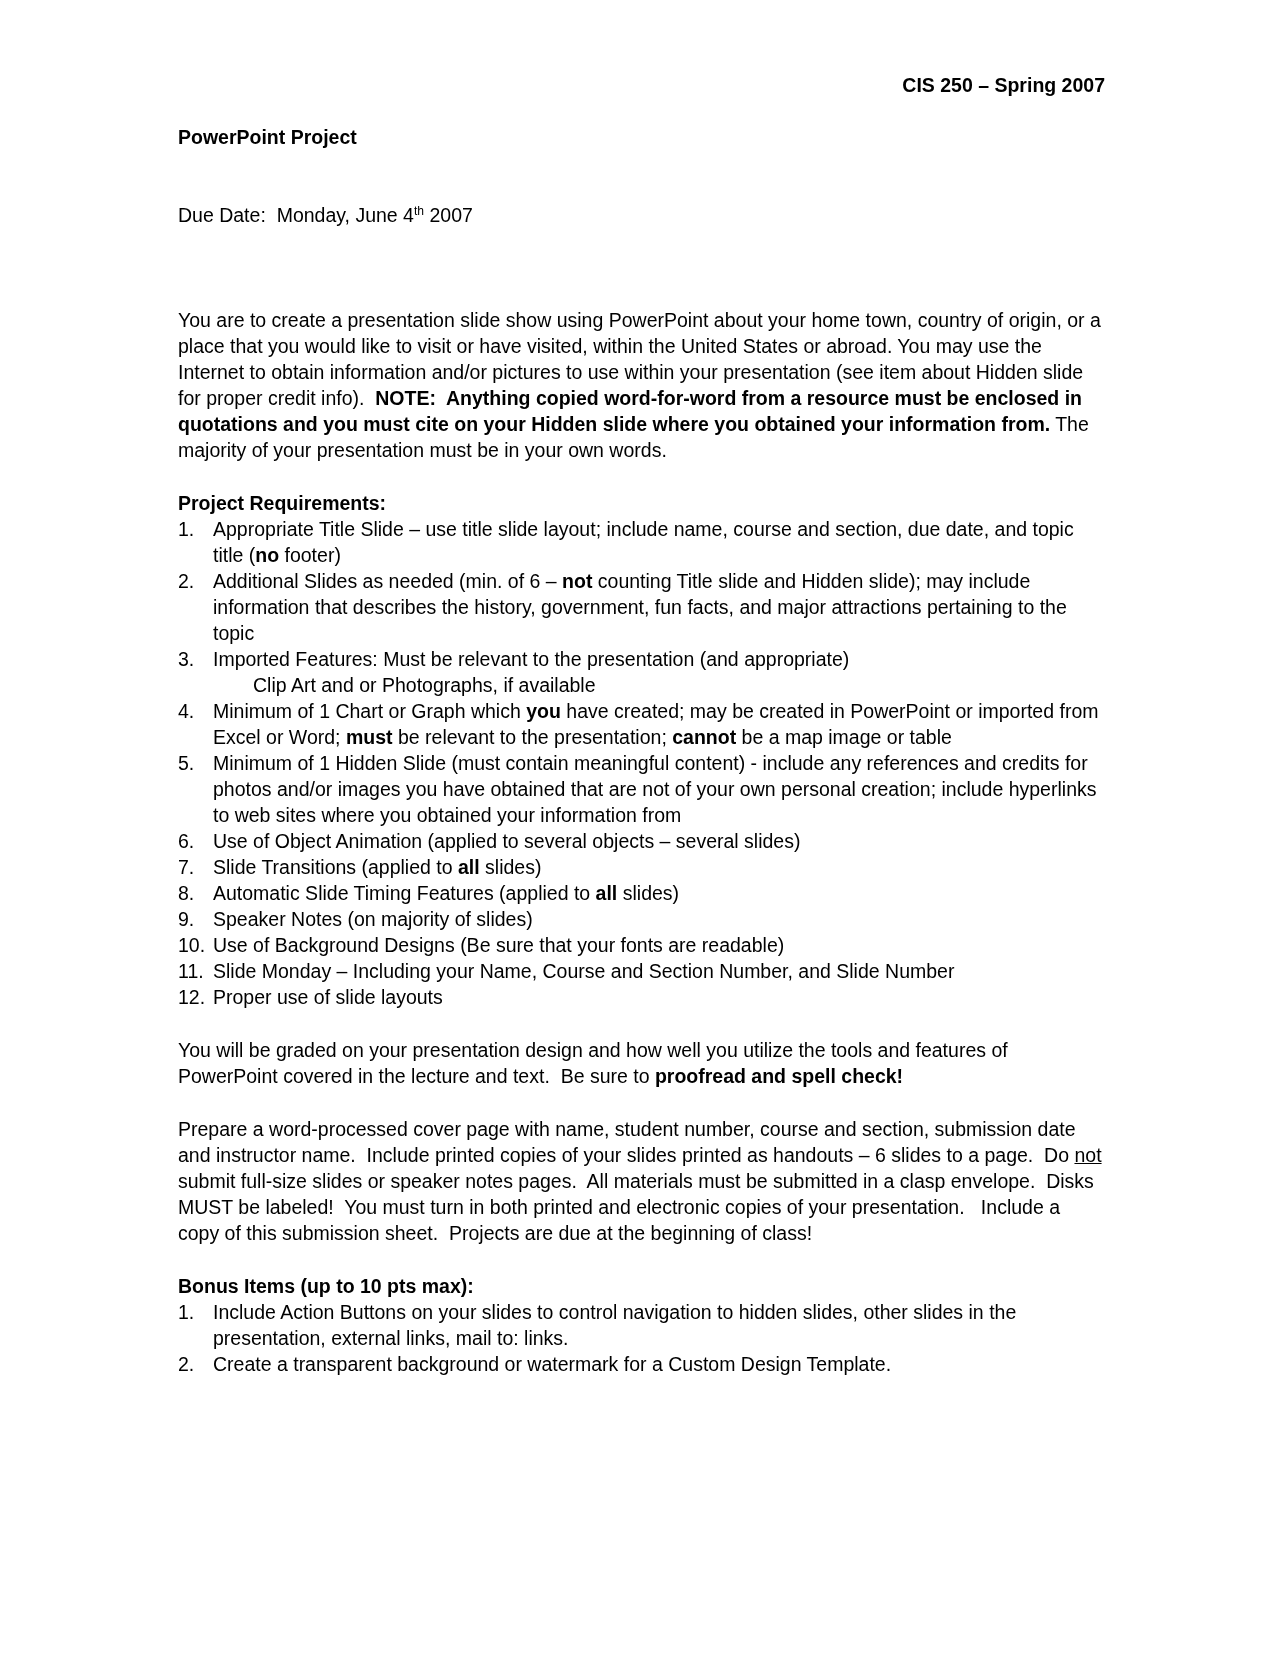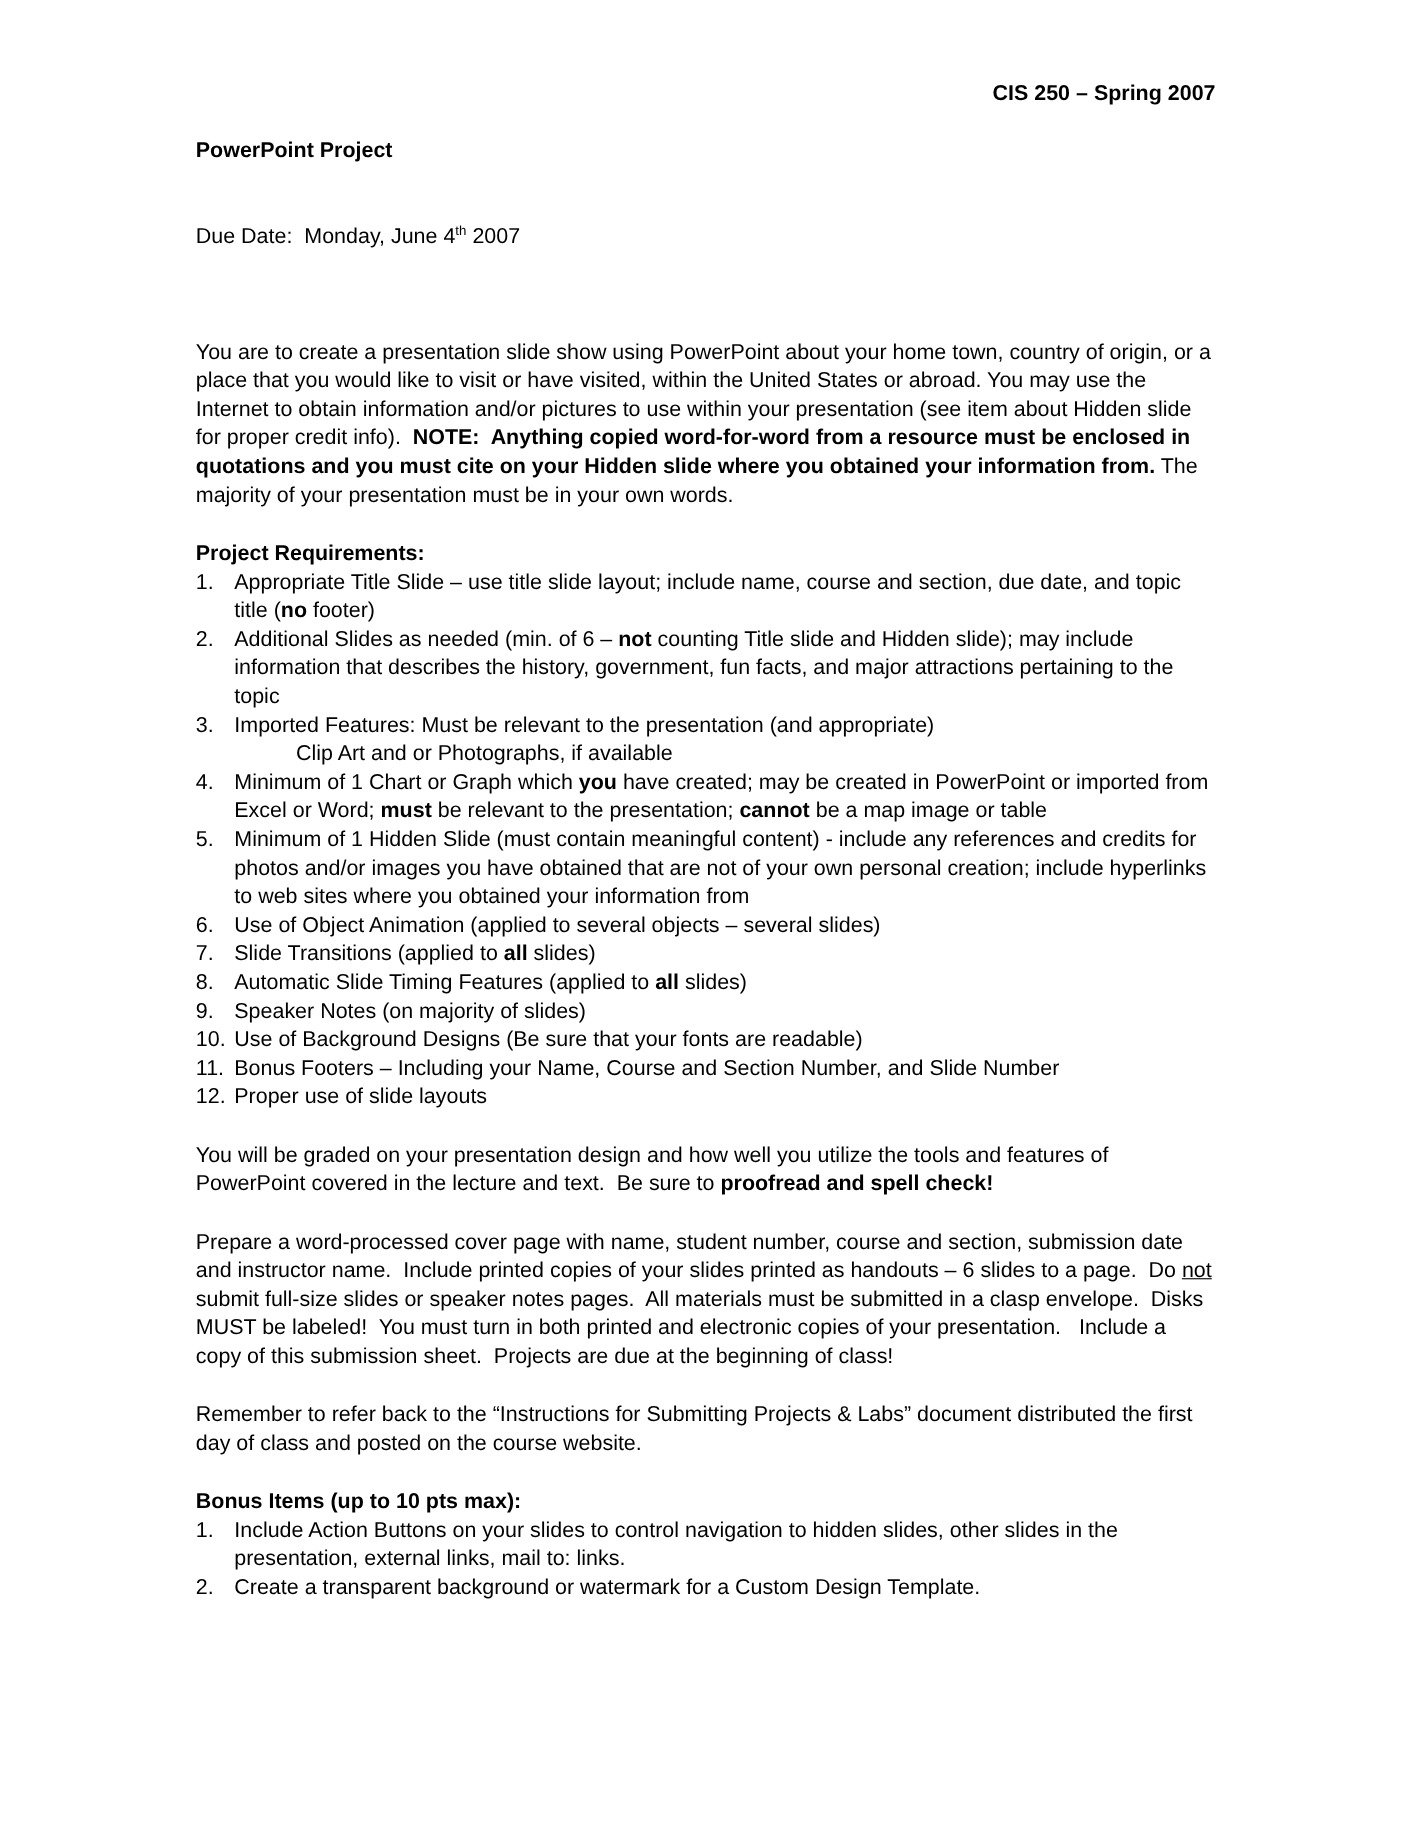--- a/index.html
+++ b/index.html
@@ -29,21 +29,21 @@
 
   .para { margin: 0 0 27px 0; white-space: pre-wrap; }
 
   .section-heading { font-weight: bold; }
   .bonus-heading { font-weight: bold; }
 
   .list { margin: 0 0 27px 0; }
   .li { display: flex; }
   .num { flex: 0 0 35px; }
   .li-text { flex: 1; white-space: pre-wrap; }
-  .li-sub { display: block; margin-left: 56px; }
+  .li-sub { display: block; margin-left: 40px; }
 
   .bold { font-weight: bold; text-align: center; }
   .underline { text-decoration: underline; }
 </style>
 </head>
 <body>
 
 <div class="page">
 
   <header class="doc-header">
@@ -93,33 +93,32 @@
       <div class="li">
         <span class="num">9.</span>
         <span class="li-text"><span>Speaker Notes (on majority of slides)</span></span>
       </div>
       <div class="li">
         <span class="num">10.</span>
         <span class="li-text"><span>Use of Background Designs (Be sure that your fonts are readable)</span></span>
       </div>
       <div class="li">
         <span class="num">11.</span>
-        <span class="li-text"><span>Bonus Footers – Including your Name, Course and Section Number, and Slide Number</span></span>
+        <span class="li-text"><span>Slide Monday – Including your Name, Course and Section Number, and Slide Number</span></span>
       </div>
       <div class="li">
         <span class="num">12.</span>
         <span class="li-text"><span>Proper use of slide layouts</span></span>
       </div>
     </div>
 
   <p class="para"><span>You will be graded on your presentation design and how well you utilize the tools and features of PowerPoint covered in the lecture and text.  Be sure to </span><span class="bold">proofread and spell check!</span></p>
 
   <p class="para"><span>Prepare a word-processed cover page with name, student number, course and section, submission date and instructor name.  Include printed copies of your slides printed as handouts – 6 slides to a page.  Do </span><span class="underline">not</span><span> submit full-size slides or speaker notes pages.  All materials must be submitted in a clasp envelope.  Disks MUST be labeled!  You must turn in both printed and electronic copies of your presentation.   Include a copy of this submission sheet.  Projects are due at the beginning of class!</span></p>
 
-  <p class="para"><span>Remember to refer back to the “Instructions for Submitting Projects &amp; Labs” document distributed the first day of class and posted on the course website.</span></p>
 
   <div class="bonus-heading">Bonus Items (up to 10 pts max):</div>
   <div class="list">
       <div class="li">
         <span class="num">1.</span>
         <span class="li-text"><span>Include Action Buttons on your slides to control navigation to hidden slides, other slides in the presentation, external links, mail to: links.</span></span>
       </div>
       <div class="li">
         <span class="num">2.</span>
         <span class="li-text"><span>Create a transparent background or watermark for a Custom Design Template.</span></span>

